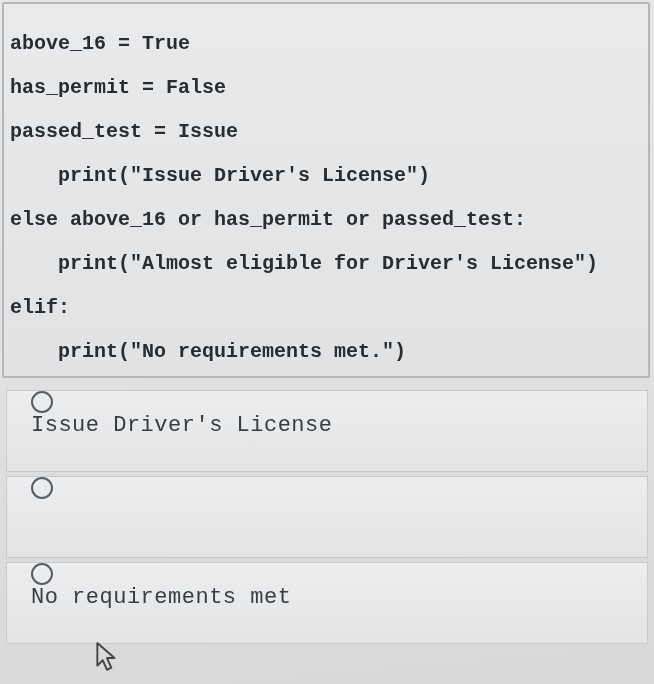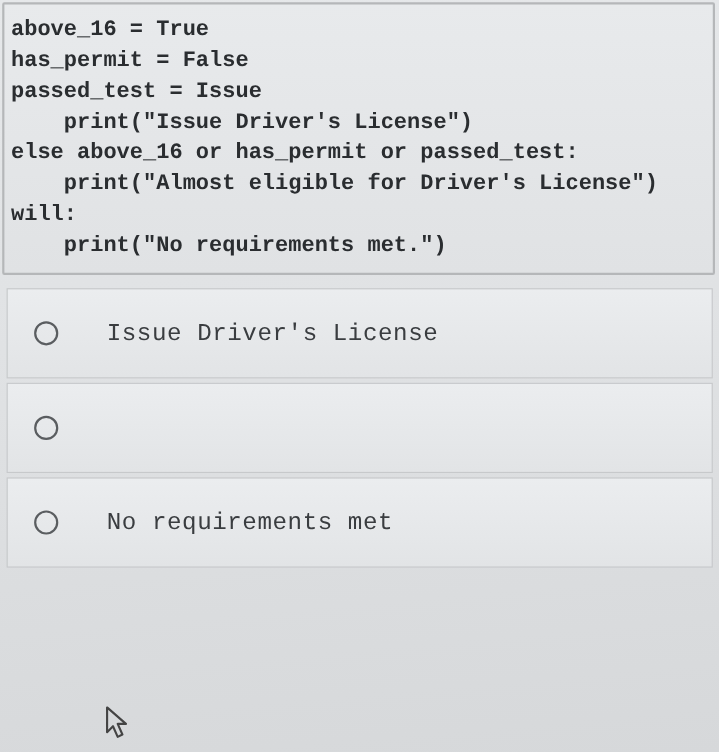--- a/index.html
+++ b/index.html
@@ -16,32 +16,34 @@
     background: linear-gradient(180deg, #e8eaec 0%, #e0e2e4 100%);
     padding: 10px 10px 10px 6px;
     margin: 2px 4px 12px 2px;
   }
   .code-line {
     font-size: 20px;
     line-height: 28px;
     color: #2a2d30;
     white-space: pre;
     font-weight: 600;
+    margin-top: 16px;
   }
   .options {
     margin: 0 6px;
   }
   .option-row {
     display: flex;
-    align-items: center;
+    align-items: flex-start;
     border: 1px solid #c7c9cb;
     background: linear-gradient(180deg, #ebedef 0%, #e2e4e6 100%);
     height: 82px;
     margin-bottom: 4px;
     padding-left: 24px;
+    flex-direction: column;
   }
   .radio {
     width: 22px; height: 22px;
     border-radius: 50%;
     border: 2px solid #5a5d60;
     background: transparent;
     flex-shrink: 0;
     margin-right: 44px;
   }
   .option-text {
@@ -62,21 +64,21 @@
 <body>
 
 <div class="code-block">
   <div class="code-line">above_16 = True</div>
   <div class="code-line">has_permit = False</div>
   <div class="code-line">passed_test = Issue</div>
   <div class="code-line"></div>
   <div class="code-line">    print("Issue Driver's License")</div>
   <div class="code-line">else above_16 or has_permit or passed_test:</div>
   <div class="code-line">    print("Almost eligible for Driver's License")</div>
-  <div class="code-line">will:</div>
+  <div class="code-line">elif:</div>
   <div class="code-line">    print("No requirements met.")</div>
 </div>
 
 <div class="options">
   <div class="option-row">
     <div class="radio"></div>
     <div class="option-text">Issue Driver's License</div>
   </div>
   <div class="option-row">
     <div class="radio"></div>

